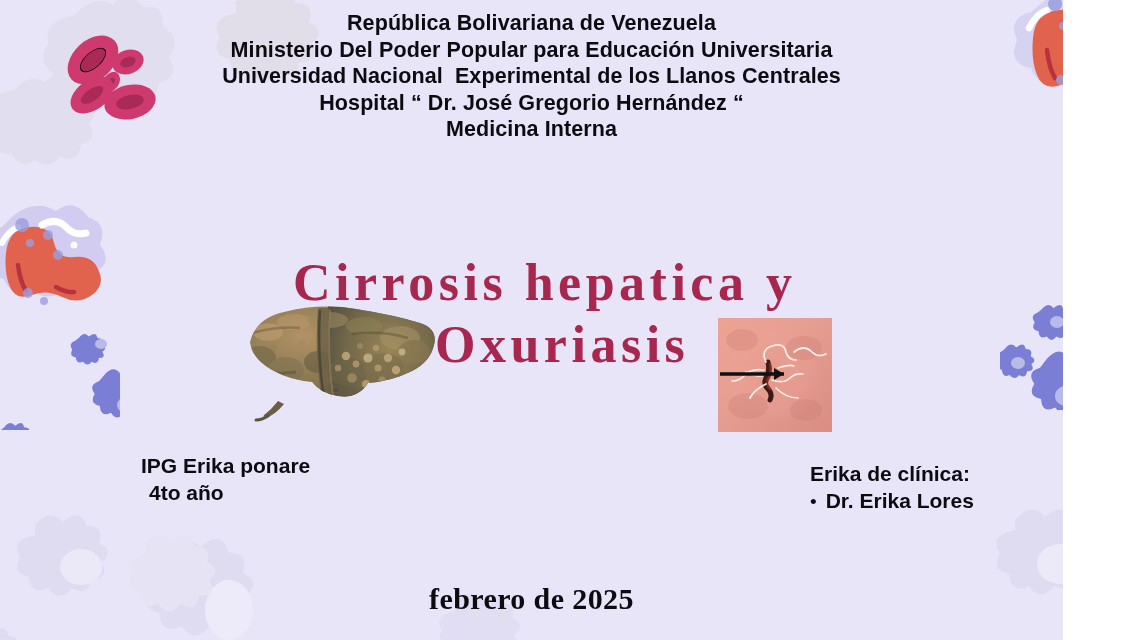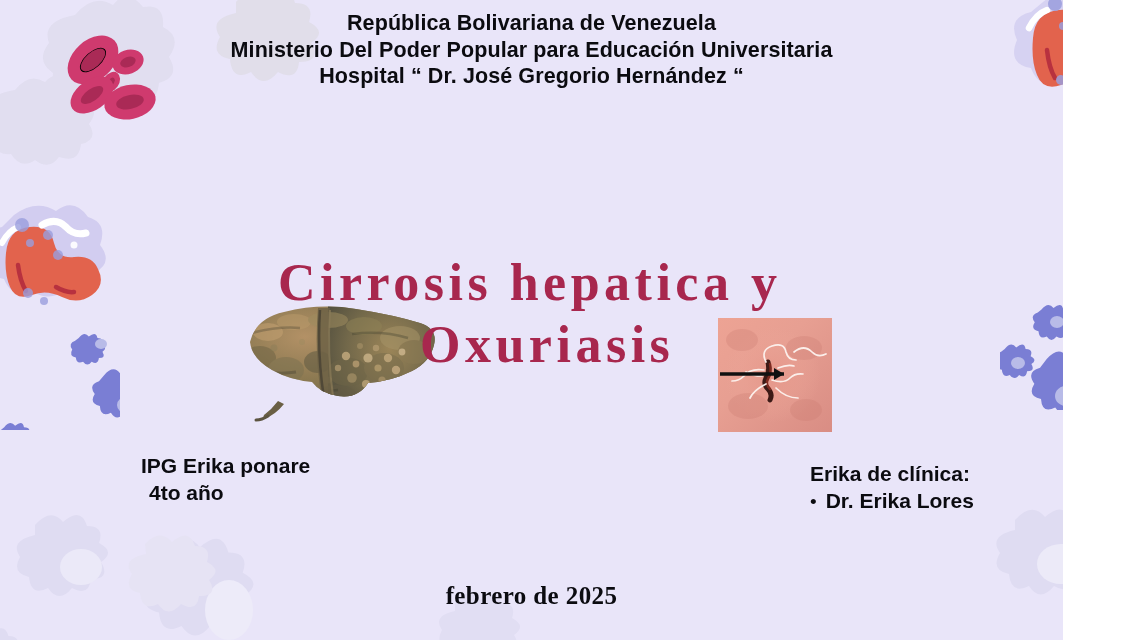--- a/index.html
+++ b/index.html
@@ -55,20 +55,21 @@
     pointer-events: none;
   }
   .title-line {
     font-family: "Liberation Serif", serif;
     font-weight: bold;
     color: #a8274e;
     font-size: 52px;
     line-height: 62px;
     letter-spacing: 4.5px;
     white-space: pre;
+    margin-left: 15px;
   }
   #title-line-1 { text-align: left; padding-left: 278px; }
   #title-line-2 { text-align: left; padding-left: 420px; }
 
   
   #liver-image {
     position: absolute;
     left: 232px;
     top: 300px;
     width: 208px;
@@ -123,21 +124,21 @@
     position: absolute;
     left: 0;
     right: 0;
     top: 582px;
     text-align: center;
     z-index: 6;
   }
   #date-text {
     font-family: "Liberation Serif", serif;
     font-weight: bold;
-    font-size: 25px;
+    font-size: 30px;
     color: #0b0b10;
     letter-spacing: 0.4px;
   }
 </style>
 </head>
 <body>
 
 <div id="slide">
 
   <div class="deco-layer">
@@ -288,21 +289,23 @@
       <g fill="#e6e3f4">
         <path d="M30 14 q15 -16 27 -2 q17 -15 23 4 q17 0 12 16 q16 8 2 18 q10 16 -10 16
                  q-2 17 -18 8 q-13 15 -23 0 q-16 8 -18 -11 q-17 -3 -8 -19 q-11 -15 14 -20 Z"></path>
       </g>
     </svg>
   </div>
 
   <div id="header-block">
     <div class="header-line">República Bolivariana de Venezuela</div>
     <div class="header-line">Ministerio Del Poder Popular para Educación Universitaria</div>
+    <div class="header-line">Universidad Nacional  Experimental de los Llanos Centrales</div>
     <div class="header-line">Hospital “ Dr. José Gregorio Hernández “</div>
+    <div class="header-line">Medicina Interna</div>
   </div>
 
   <svg id="liver-image" viewBox="0 0 208 122">
     <defs>
       <radialGradient id="liverG1" cx="35%" cy="30%" r="75%">
         <stop offset="0%" stop-color="#b39166"></stop>
         <stop offset="45%" stop-color="#8d7a52"></stop>
         <stop offset="100%" stop-color="#5d5840"></stop>
       </radialGradient>
       <radialGradient id="liverG2" cx="55%" cy="40%" r="70%">

